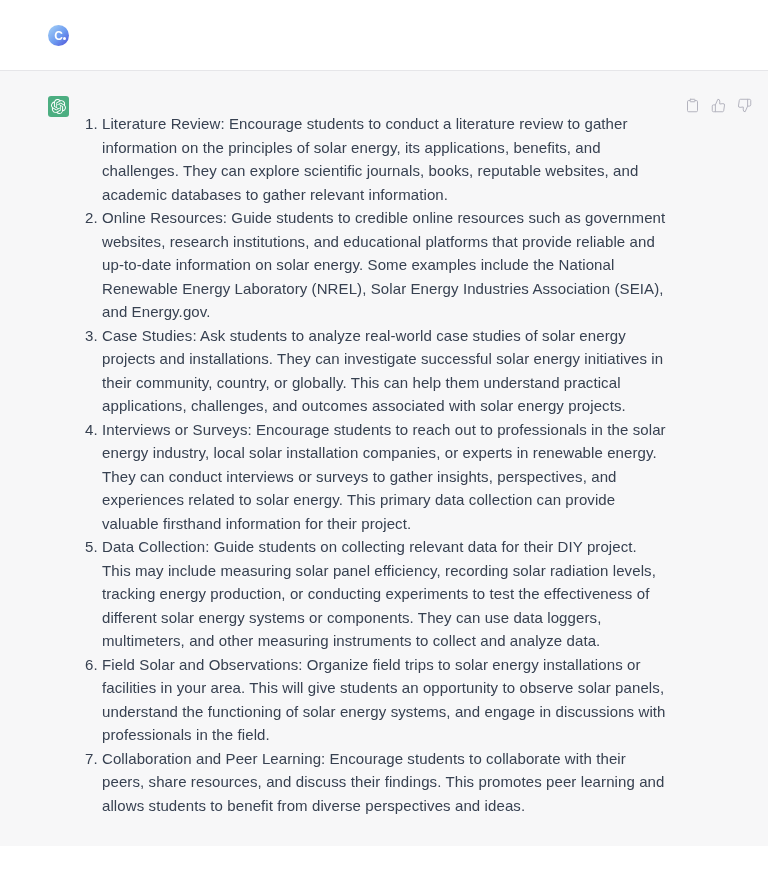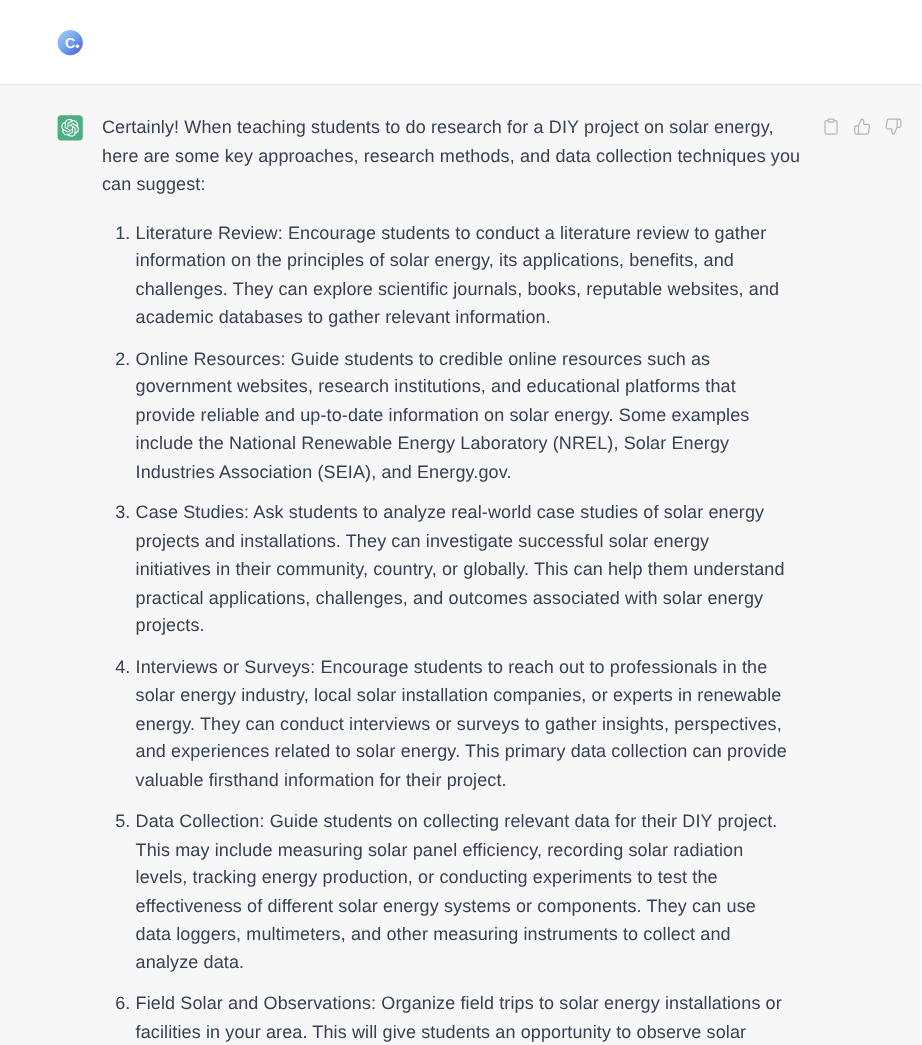--- a/index.html
+++ b/index.html
@@ -63,21 +63,21 @@
     font-size: 15px;
     line-height: 23.5px;
     color: #374151;
     letter-spacing: 0.1px;
   }
   .content p { margin: 0; }
   .content ol {
     margin: 17px 0 0 0;
     padding-left: 17px;
   }
-  .content li { margin: 11px; }
+  .content li { margin: 0; }
   .content li::marker { color: #374151; }
   .actions {
     margin-left: auto;
     display: flex;
     gap: 11px;
     align-items: flex-start;
     padding-top: 3px;
     color: #b4b4bf;
   }
   .icon-btn {
@@ -114,21 +114,20 @@
 <div class="turn assistant">
   <div class="row">
     <div class="avatar bot-avatar">
       <span style="line-height:0;">
         <svg viewBox="0 0 24 24" aria-hidden="true">
             <path d="M22.2819 9.8211a5.9847 5.9847 0 0 0-.5157-4.9108 6.0462 6.0462 0 0 0-6.5098-2.9A6.0651 6.0651 0 0 0 4.9807 4.1818a5.9847 5.9847 0 0 0-3.9977 2.9 6.0462 6.0462 0 0 0 .7427 7.0966 5.98 5.98 0 0 0 .511 4.9107 6.051 6.051 0 0 0 6.5146 2.9001A5.9847 5.9847 0 0 0 13.2599 24a6.0557 6.0557 0 0 0 5.7718-4.2058 5.9894 5.9894 0 0 0 3.9977-2.9001 6.0557 6.0557 0 0 0-.7475-7.073zm-9.022 12.6081a4.4755 4.4755 0 0 1-2.8764-1.0408l.1419-.0804 4.7783-2.7582a.7948.7948 0 0 0 .3927-.6813v-6.7369l2.02 1.1686a.071.071 0 0 1 .038.052v5.5826a4.504 4.504 0 0 1-4.4945 4.4944zm-9.6607-4.1254a4.4708 4.4708 0 0 1-.5346-3.0137l.142.0852 4.783 2.7582a.7712.7712 0 0 0 .7806 0l5.8428-3.3685v2.3324a.0804.0804 0 0 1-.0332.0615L9.74 19.9502a4.4992 4.4992 0 0 1-6.1408-1.6464zM2.3408 7.8956a4.485 4.485 0 0 1 2.3655-1.9728V11.6a.7664.7664 0 0 0 .3879.6765l5.8144 3.3543-2.0201 1.1685a.0757.0757 0 0 1-.071 0l-4.8303-2.7865A4.504 4.504 0 0 1 2.3408 7.8956zm16.5963 3.8558L13.1038 8.364 15.1192 7.2a.0757.0757 0 0 1 .071 0l4.8303 2.7913a4.4944 4.4944 0 0 1-.6765 8.1042v-5.6772a.79.79 0 0 0-.407-.667zm2.0107-3.0231l-.142-.0852-4.7735-2.7818a.7759.7759 0 0 0-.7854 0L9.409 9.2297V6.8974a.0662.0662 0 0 1 .0284-.0615l4.8303-2.7866a4.4992 4.4992 0 0 1 6.6802 4.66zM8.3065 12.863l-2.02-1.1638a.0804.0804 0 0 1-.038-.0567V6.0742a4.4992 4.4992 0 0 1 7.3757-3.4537l-.142.0805L8.704 5.459a.7948.7948 0 0 0-.3927.6813zm1.0976-2.3654l2.602-1.4998 2.6069 1.4998v2.9994l-2.5974 1.4997-2.6067-1.4997z"></path>
           </svg>
       </span>
     </div>
     <div class="content">
-      <p>Certainly! When teaching students to do research for a DIY project on solar energy, here are some key approaches, research methods, and data collection techniques you can suggest:</p>
       <ol>
         <li>Literature Review: Encourage students to conduct a literature review to gather information on the principles of solar energy, its applications, benefits, and challenges. They can explore scientific journals, books, reputable websites, and academic databases to gather relevant information.</li>
         <li>Online Resources: Guide students to credible online resources such as government websites, research institutions, and educational platforms that provide reliable and up-to-date information on solar energy. Some examples include the National Renewable Energy Laboratory (NREL), Solar Energy Industries Association (SEIA), and Energy.gov.</li>
         <li>Case Studies: Ask students to analyze real-world case studies of solar energy projects and installations. They can investigate successful solar energy initiatives in their community, country, or globally. This can help them understand practical applications, challenges, and outcomes associated with solar energy projects.</li>
         <li>Interviews or Surveys: Encourage students to reach out to professionals in the solar energy industry, local solar installation companies, or experts in renewable energy. They can conduct interviews or surveys to gather insights, perspectives, and experiences related to solar energy. This primary data collection can provide valuable firsthand information for their project.</li>
         <li>Data Collection: Guide students on collecting relevant data for their DIY project. This may include measuring solar panel efficiency, recording solar radiation levels, tracking energy production, or conducting experiments to test the effectiveness of different solar energy systems or components. They can use data loggers, multimeters, and other measuring instruments to collect and analyze data.</li>
         <li>Field Solar and Observations: Organize field trips to solar energy installations or facilities in your area. This will give students an opportunity to observe solar panels, understand the functioning of solar energy systems, and engage in discussions with professionals in the field.</li>
         <li>Collaboration and Peer Learning: Encourage students to collaborate with their peers, share resources, and discuss their findings. This promotes peer learning and allows students to benefit from diverse perspectives and ideas.</li>
       </ol>
     </div>

